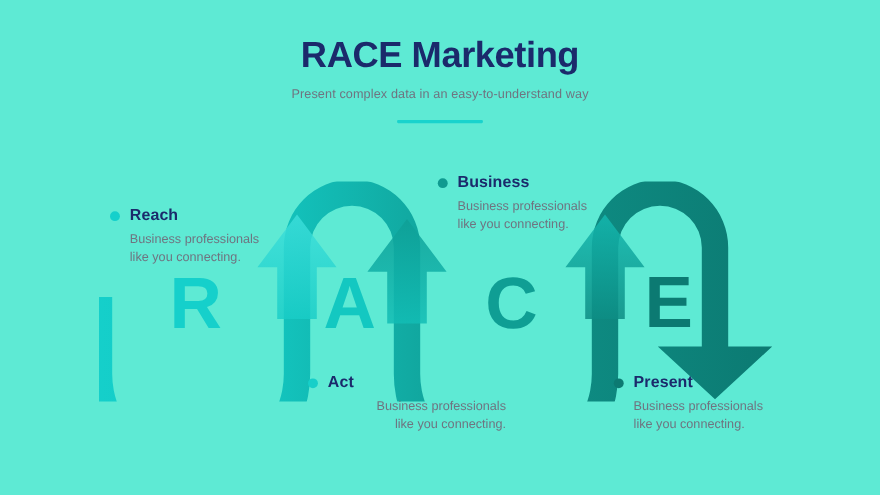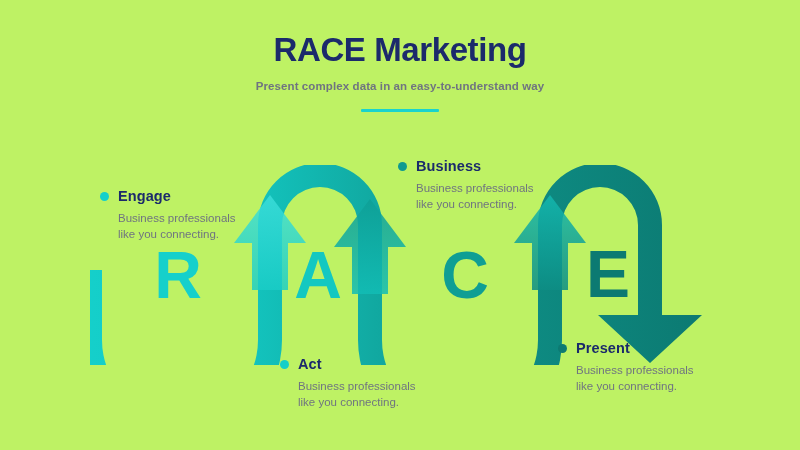--- a/index.html
+++ b/index.html
@@ -12,21 +12,21 @@
     height: 450px;
     position: relative;
     overflow: hidden;
     font-family: "Liberation Sans", sans-serif;
     -webkit-font-smoothing: antialiased;
   }
 
   #slide {
     position: absolute;
     inset: 0;
-    background: #bef264;
+    background: #5eead4;
   }
 
   
   #header {
     position: absolute;
     top: 30px;
     left: 0;
     width: 800px;
     text-align: center;
   }
@@ -37,21 +37,20 @@
     letter-spacing: -0.4px;
     line-height: 40px;
     margin: 0;
   }
   #subtitle {
     font-size: 11.5px;
     color: #6f7480;
     line-height: 16px;
     margin-top: 8px;
     letter-spacing: 0.1px;
-    font-weight: bold;
   }
   #divider {
     width: 78px;
     height: 3px;
     background: #19d3cd;
     margin: 15px auto 0 auto;
     border-radius: 1px;
   }
 
   
@@ -88,21 +87,21 @@
   }
   .callout-body {
     margin-left: 18px;
     margin-top: 6px;
     font-size: 11.5px;
     line-height: 16px;
     color: #6f7480;
   }
 
   #callout-reach   { left: 100px; top: 188px; }
-  #callout-act     { left: 280px; top: 356px; }
+  #callout-act     { left: 280px; top: 340px; text-align: right; }
   #callout-convert { left: 398px; top: 158px; }
   #callout-engage  { left: 558px; top: 340px; }
 </style>
 </head>
 <body>
 
 <div id="slide">
 
   <div id="header">
     <div id="title">RACE Marketing</div>
@@ -176,21 +175,21 @@
         <text x="228" y="133" fill="#13c8c1">A</text>
         <text x="375" y="133" fill="#0f9e94">C</text>
         <text x="518" y="132" fill="#0c7a72">E</text>
       </g>
     </svg>
   </div>
 
   <div class="callout" id="callout-reach">
     <div class="callout-head">
       <span class="bullet" style="background:#15d0cb"></span>
-      <span class="callout-title">Engage</span>
+      <span class="callout-title">Reach</span>
     </div>
     <div class="callout-body">
       <div>Business professionals</div>
       <div>like you connecting.</div>
     </div>
   </div>
 
   <div class="callout" id="callout-act">
     <div class="callout-head">
       <span class="bullet" style="background:#16cfc9"></span>

